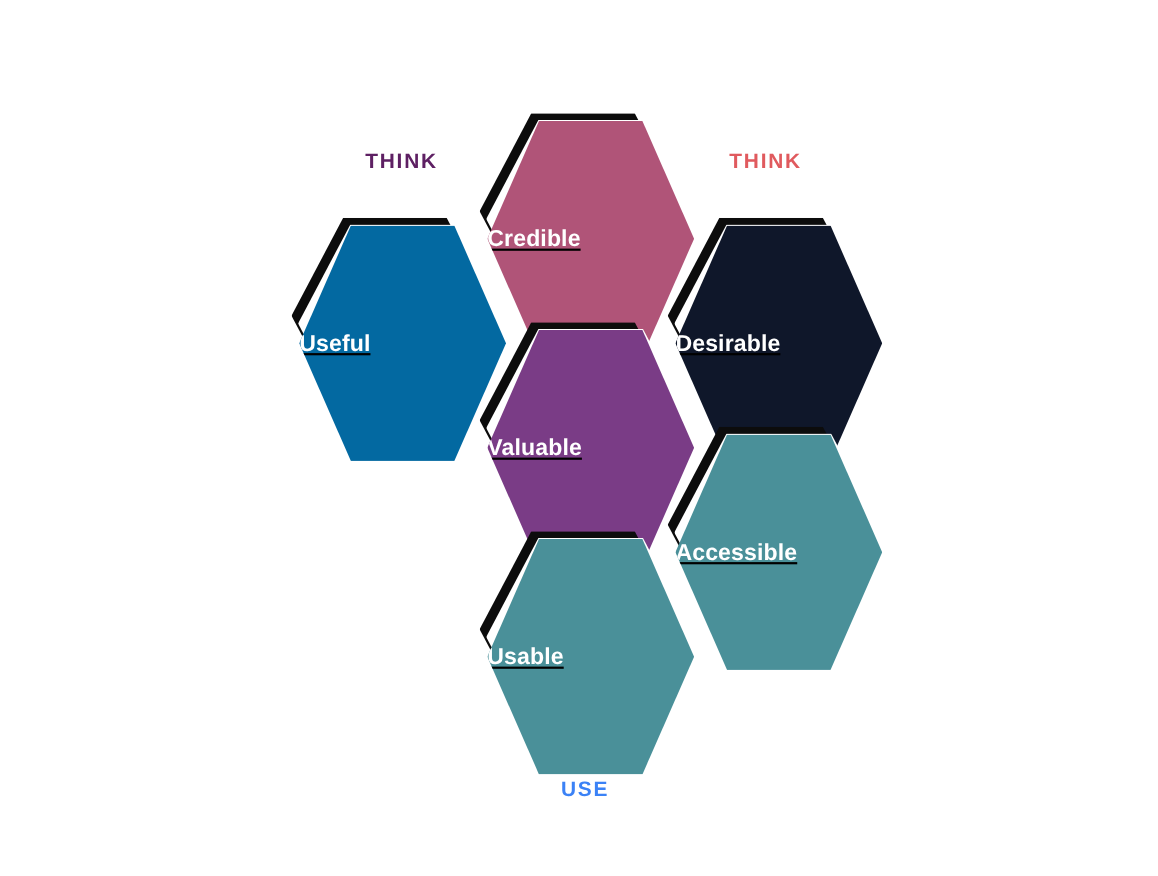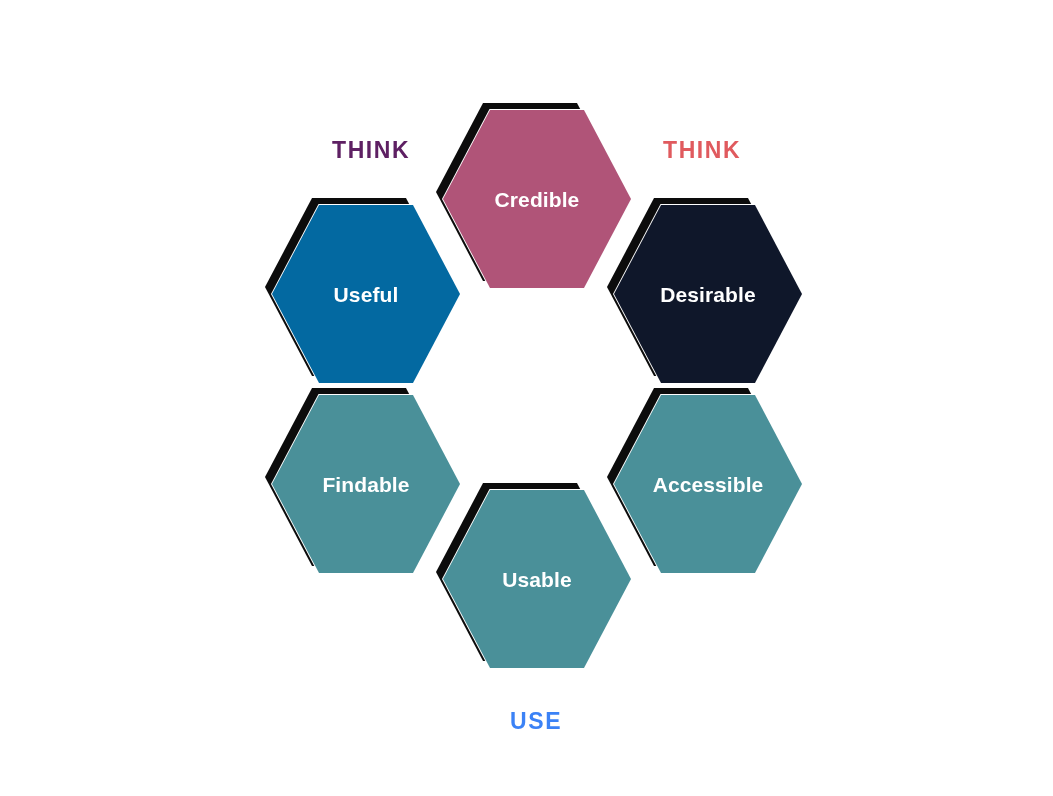--- a/index.html
+++ b/index.html
@@ -35,40 +35,41 @@
     position:absolute;
     left:-1px; top:-1px;
     width:190px; height:180px;
     background:#ffffff;
     clip-path:polygon(25% 0%, 75% 0%, 100% 50%, 75% 100%, 25% 100%, 0% 50%);
   }
   
   .hex .fill {
     position:absolute;
     left:0; top:0;
-    width:188px; height:178px;
+    width:188px; height:214px;
     clip-path:polygon(25% 0%, 75% 0%, 100% 50%, 75% 100%, 25% 100%, 0% 50%);
     display:flex;
     align-items:center;
-    justify-content:center;
+    justify-content:flex-start;
+    text-decoration:underline;
   }
   .hex .label {
     color:#ffffff;
     font-size:21px;
     font-weight:bold;
     letter-spacing:0.1px;
     text-align:center;
     line-height:1;
     user-select:none;
   }
 
   
   .caption {
     position:absolute;
-    font-size:23px;
+    font-size:19px;
     font-weight:bold;
     letter-spacing:1.6px;
     white-space:nowrap;
     user-select:none;
   }
 </style>
 </head>
 <body style="background: rgb(255, 255, 255);">
 
 <div id="stage">
@@ -90,28 +91,28 @@
   </div>
 
   <div class="hex" style="left: 614px; top: 205px;">
     <div class="outline" style="background: rgb(12, 12, 12);"></div>
     <div class="gap" style="background: rgb(255, 255, 255);"></div>
     <div class="fill" style="background: #0f172a;">
       <span class="label" style="color: rgb(255, 255, 255);">Desirable</span>
     </div>
   </div>
 
-
-  <div class="hex" style="left: 272px; top: 395px;">
+  <div class="hex" style="left: 443px; top: 300px;">
     <div class="outline" style="background: rgb(12, 12, 12);"></div>
     <div class="gap" style="background: rgb(255, 255, 255);"></div>
-    <div class="fill" style="background: rgb(74, 144, 153);">
-      <span class="label" style="color: rgb(255, 255, 255);">Findable</span>
+    <div class="fill" style="background: rgb(122, 60, 134);">
+      <span class="label" style="color: rgb(255, 255, 255);">Valuable</span>
     </div>
   </div>
+
 
   <div class="hex" style="left: 443px; top: 490px;">
     <div class="outline" style="background: rgb(12, 12, 12);"></div>
     <div class="gap" style="background: rgb(255, 255, 255);"></div>
     <div class="fill" style="background: rgb(74, 144, 153);">
       <span class="label" style="color: rgb(255, 255, 255);">Usable</span>
     </div>
   </div>
 
   <div class="hex" style="left: 614px; top: 395px;">

